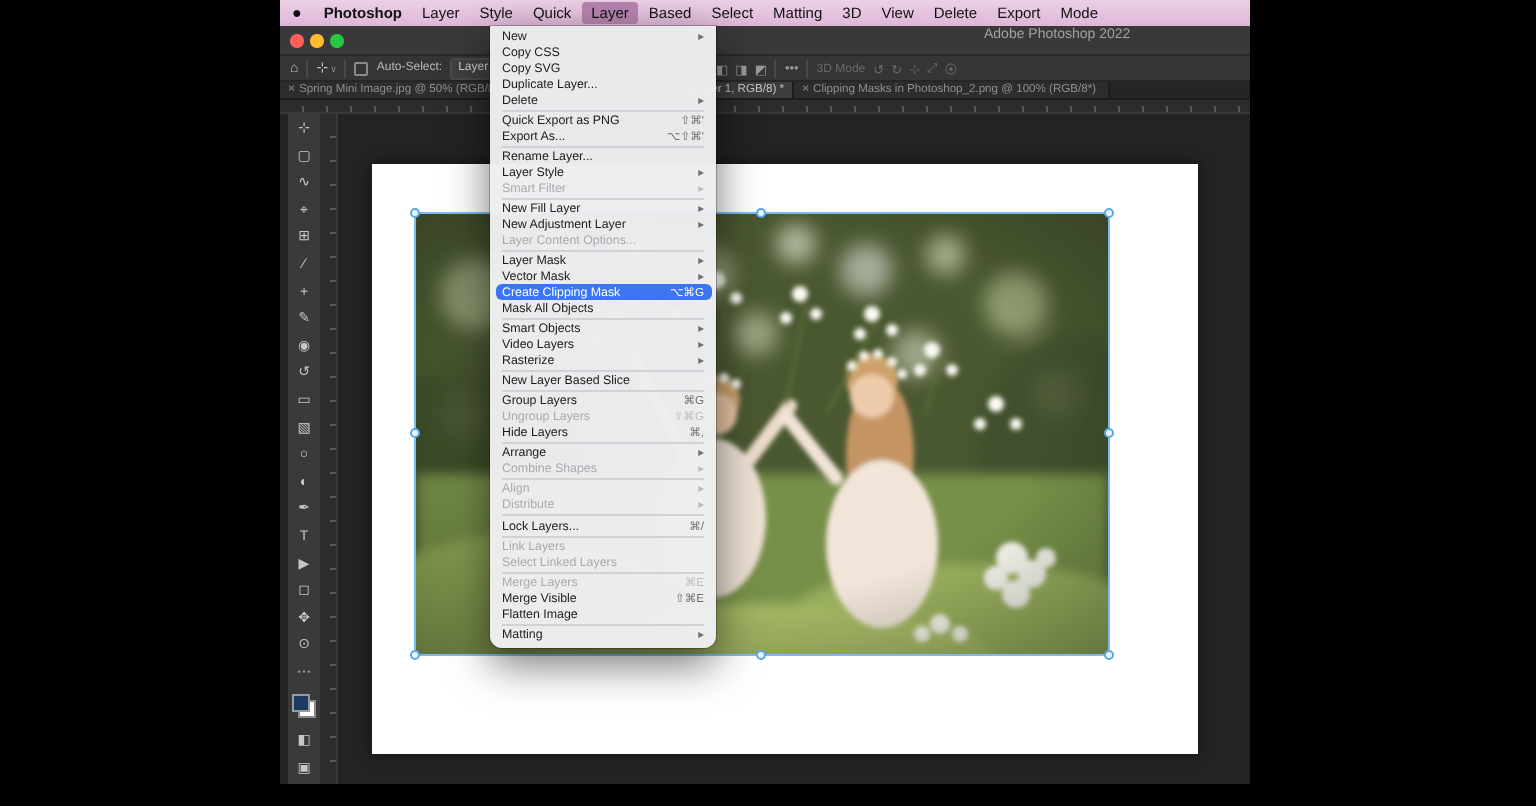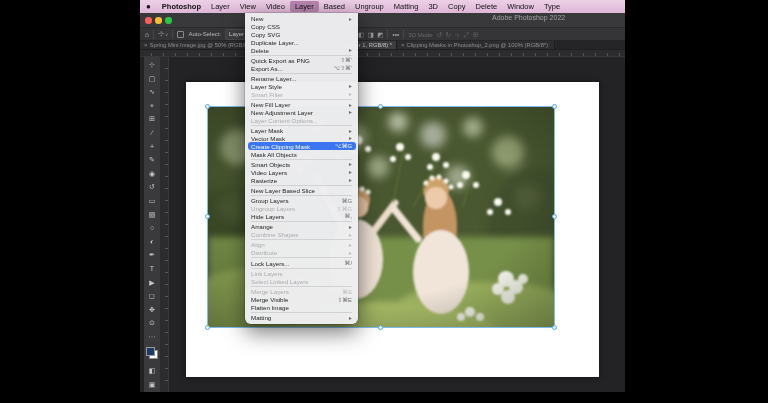--- a/index.html
+++ b/index.html
@@ -93,31 +93,31 @@
 <body>
 
 <div class="stage">
   <div class="window">
 
     <div class="menubar">
       <span class="apple">●</span>
       <span id="menubar-items" style="display:flex;align-items:center;">
           <span class="mb-item mb-bold">Photoshop</span>
           <span class="mb-item">Layer</span>
-          <span class="mb-item">View</span>
-          <span class="mb-item">Video</span>
+          <span class="mb-item">Style</span>
+          <span class="mb-item">Quick</span>
           <span class="mb-item mb-active">Layer</span>
           <span class="mb-item">Based</span>
-          <span class="mb-item">Ungroup</span>
+          <span class="mb-item">Select</span>
           <span class="mb-item">Matting</span>
           <span class="mb-item">3D</span>
-          <span class="mb-item">Copy</span>
+          <span class="mb-item">View</span>
           <span class="mb-item">Delete</span>
-          <span class="mb-item">Window</span>
-          <span class="mb-item">Type</span>
+          <span class="mb-item">Export</span>
+          <span class="mb-item">Mode</span>
         </span>
     </div>
 
     <div class="titlebar">
       <div class="lights">
         <span class="light" style="background:#ff5f57"></span>
         <span class="light" style="background:#febc2e"></span>
         <span class="light" style="background:#28c840"></span>
       </div>
       <span class="win-title">Adobe Photoshop 2022</span>

